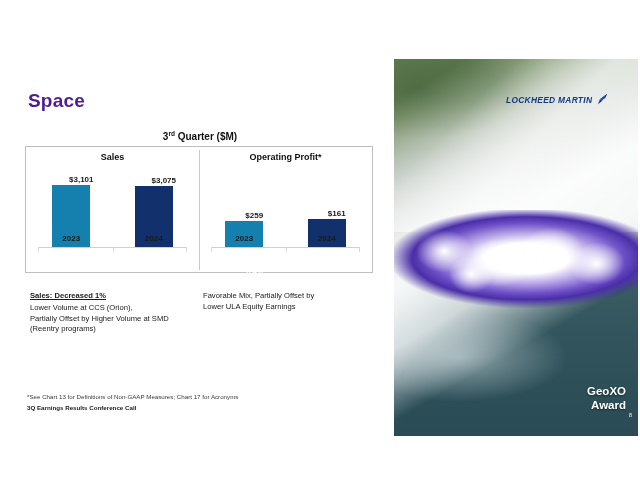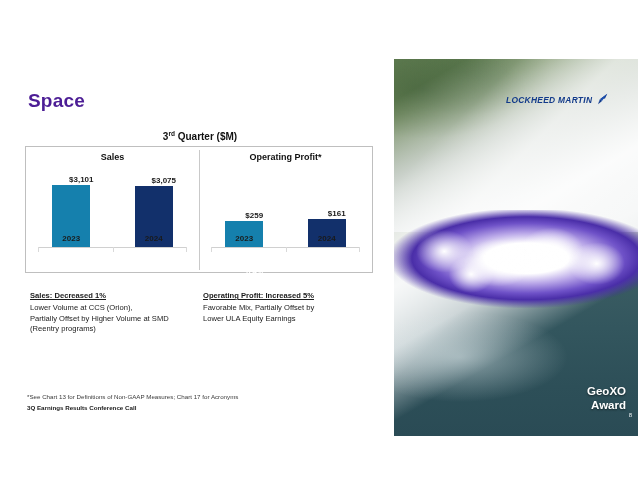--- a/index.html
+++ b/index.html
@@ -210,21 +210,20 @@
   </div>
 
   <div class="commentary left">
     <span class="head">Sales: Decreased 1%</span>
     <span class="line">Lower Volume at CCS (Orion),</span>
     <span class="line">Partially Offset by Higher Volume at SMD</span>
     <span class="line">(Reentry programs)</span>
   </div>
 
   <div class="commentary right">
-    <span class="head">Operating Profit: Increased 5%</span>
     <span class="line">Favorable Mix, Partially Offset by</span>
     <span class="line">Lower ULA Equity Earnings</span>
   </div>
 
   <div class="footnote">*See Chart 13 for Definitions of Non-GAAP Measures; Chart 17 for Acronyms</div>
   <div class="footer-bar">3Q Earnings Results Conference Call</div>
 
   <div class="photo">
     <div class="land"></div>
     <div class="ocean"></div>

